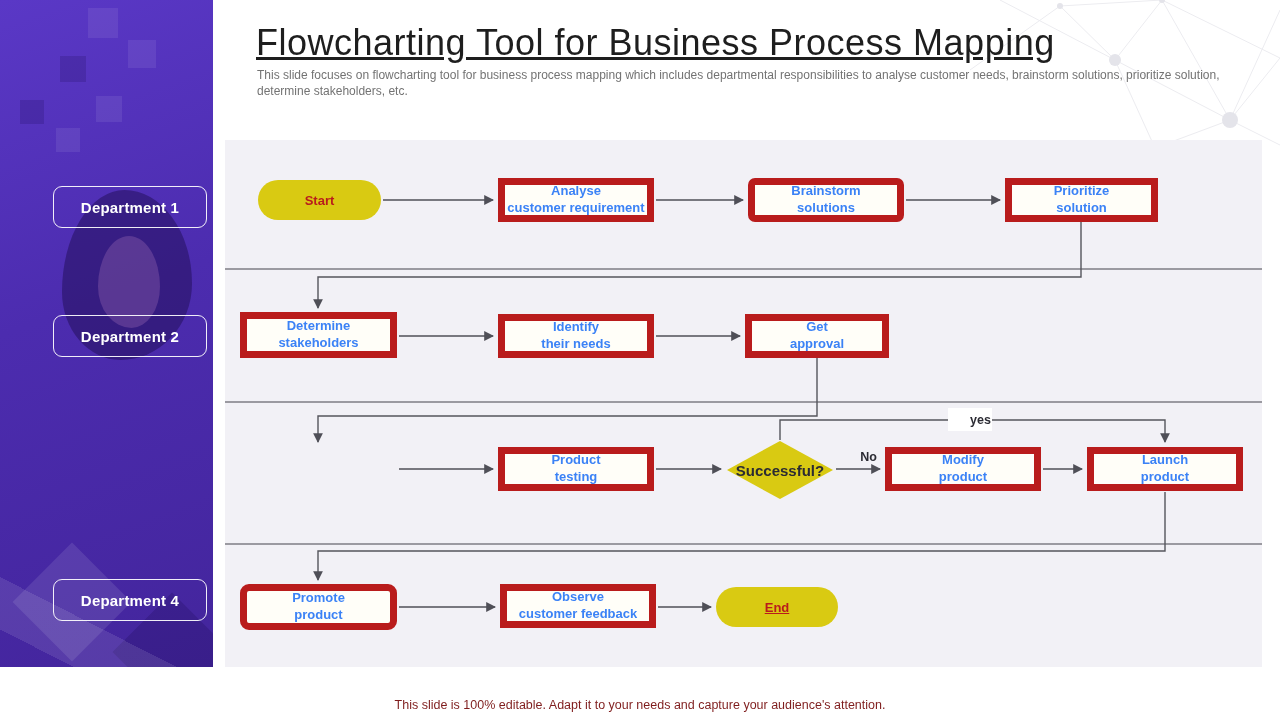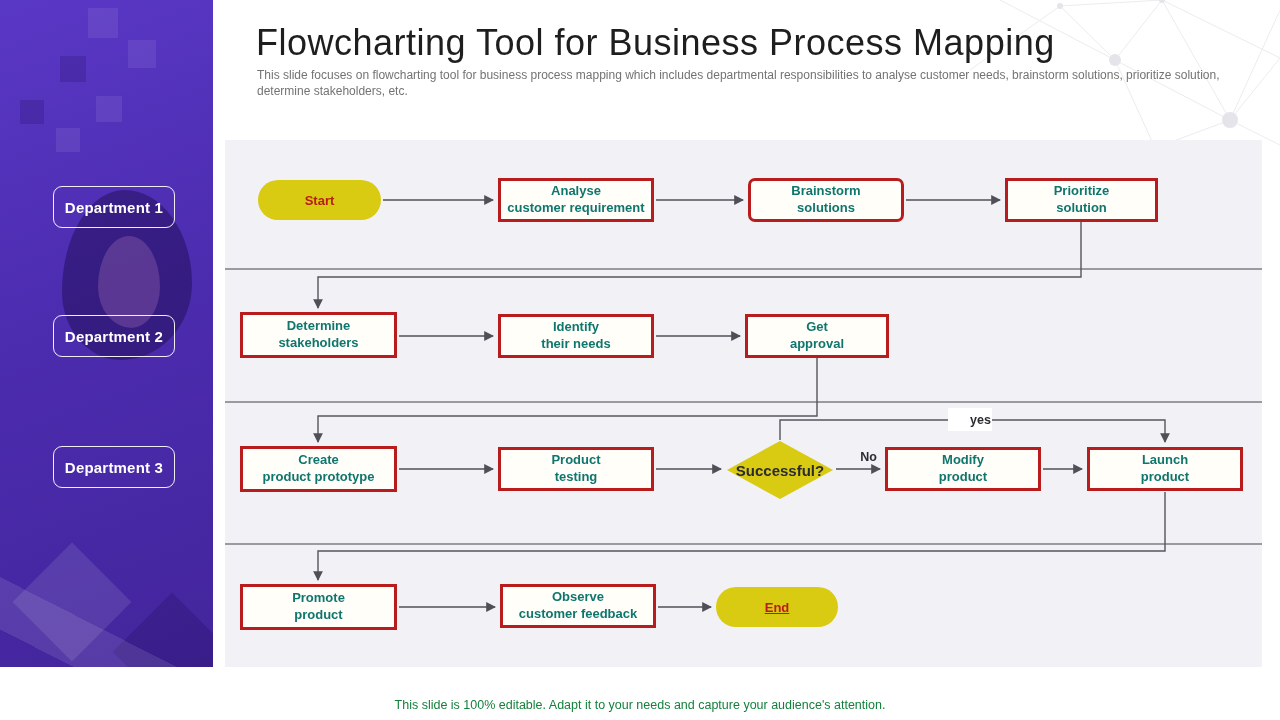--- a/index.html
+++ b/index.html
@@ -15,34 +15,34 @@
              background:linear-gradient(160deg,#5a38c6 0%, #4c2caf 45%, #43259c 100%); overflow:hidden; }
   .sb-sq { position:absolute; background:rgba(255,255,255,0.08); }
   .sb-sq.dk { background:rgba(20,6,70,0.18); }
   .sb-blob-hair { position:absolute; left:62px; top:190px; width:130px; height:170px;
                   background:rgba(24,8,66,0.42); border-radius:48% 52% 55% 45% / 60% 55% 45% 40%; }
   .sb-blob-face { position:absolute; left:98px; top:236px; width:62px; height:92px;
                   background:rgba(173,120,190,0.30); border-radius:50% 50% 46% 54% / 55% 55% 45% 45%; }
   .sb-laptop { position:absolute; left:-30px; top:540px; width:280px; height:160px;
                background:linear-gradient(35deg, rgba(255,255,255,0.14) 0 18%, transparent 18% 30%, rgba(255,255,255,0.10) 30% 46%, transparent 46%); transform:rotate(-8deg); }
   .sb-diamond { position:absolute; width:84px; height:84px; background:rgba(255,255,255,0.10); transform:rotate(45deg); }
-  .dept { position:absolute; left:53px; width:122px; height:42px; border:1.5px solid rgba(255,255,255,0.92);
+  .dept { position:absolute; left:53px; width:154px; height:42px; border:1.5px solid rgba(255,255,255,0.92);
           border-radius:9px; color:#ffffff; font-weight:bold; font-size:15px; letter-spacing:0.2px;
           display:flex; align-items:center; justify-content:center; }
 
   
   .title { position:absolute; left:256px; top:22px; font-size:36px; font-weight:400; color:#1e1e1e;
-           letter-spacing:0.5px; white-space:nowrap; }
+           letter-spacing:0.5px; white-space:nowrap;text-decoration:underline; }
   .subtitle { position:absolute; left:257px; top:67px; width:968px; font-size:12px; line-height:1.35; color:#737373; }
 
   
   .lanes { position:absolute; left:225px; top:140px; width:1037px; height:527px; background:#f2f1f6; }
   .lanes svg.conn { position:absolute; left:0; top:0; width:1037px; height:527px; }
 
-  .flow-box { position:absolute; background:#fffef8; border:3px solid #b91c1c; color:#0f766e;
+  .flow-box { position:absolute; background:#fffef8; border:7px solid #b91c1c; color:#3b82f6;
               font-weight:bold; font-size:13px; line-height:1.28; text-align:center; white-space:pre-line;
               display:flex; align-items:center; justify-content:center; }
   .pill { position:absolute; background:#d9ca12; border:none; border-radius:21px; color:#b91c1c;
           font-weight:bold; font-size:13px; display:flex; align-items:center; justify-content:center; }
   .diamond-label { position:absolute; left:502px; top:301px; width:106px; height:58px; color:#2b2b33;
                    font-weight:bold; font-size:15px; display:flex; align-items:center; justify-content:center; }
   .edge-label { position:absolute; color:#2b2b33; font-weight:bold; font-size:12.5px;
                 display:flex; align-items:center; justify-content:center;padding-left:21px; }
   .edge-label.boxed { background:#ffffff; }
 
@@ -51,28 +51,28 @@
   .n-analyse  { left:273px; top:38px;  width:156px; height:44px; }
   .n-brain    { left:523px; top:38px;  width:156px; height:44px;border-radius:7px; }
   .n-prior    { left:780px; top:38px;  width:153px; height:44px; }
   .n-determ   { left:15px;  top:172px; width:157px; height:46px; }
   .n-identify { left:273px; top:174px; width:156px; height:44px; }
   .n-approval { left:520px; top:174px; width:144px; height:44px; }
   .n-create   { left:15px;  top:306px; width:157px; height:46px; }
   .n-testing  { left:273px; top:307px; width:156px; height:44px; }
   .n-modify   { left:660px; top:307px; width:156px; height:44px; }
   .n-launch   { left:862px; top:307px; width:156px; height:44px; }
-  .n-promote  { left:15px;  top:444px; width:157px; height:46px; }
+  .n-promote  { left:15px;  top:444px; width:157px; height:46px;border-radius:9px; }
   .n-observe  { left:275px; top:444px; width:156px; height:44px; }
   .n-end      { left:491px; top:447px; width:122px; height:40px;text-decoration:underline; }
   .l-yes      { left:723px; top:268px; width:44px;  height:23px; }
   .l-no       { left:614px; top:308px; width:38px;  height:18px; }
 
   .footer { position:absolute; left:0; top:698px; width:1280px; text-align:center;
-            font-size:12.5px; color:#15803d; }
+            font-size:12.5px; color:#7f1d1d; }
 </style>
 </head>
 <body>
 
 <div class="page">
 
   <svg class="deco-net" viewBox="0 0 370 150">
     <g stroke="#ececf0" stroke-width="1" fill="none">
       <path d="M205,60 L150,6 M205,60 L252,0 M205,60 L90,0 M205,60 L320,120 M205,60 L245,148"></path>
       <path d="M320,120 L370,58 M320,120 L252,0 M320,120 L370,145 M320,120 L245,148"></path>
@@ -94,21 +94,21 @@
     <div class="sb-sq dk" style="left:20px; top:100px; width:24px; height:24px;"></div>
     <div class="sb-sq" style="left:56px; top:128px; width:24px; height:24px;"></div>
     <div class="sb-blob-hair"></div>
     <div class="sb-blob-face"></div>
     <div class="sb-diamond" style="left:30px; top:560px;"></div>
     <div class="sb-diamond" style="left:130px; top:610px; background:rgba(20,6,70,0.2);"></div>
     <div class="sb-laptop"></div>
 
     <div class="dept" style="top:186px;">Department 1</div>
     <div class="dept" style="top:315px;">Department 2</div>
-    <div class="dept" style="top:446px;">Department 3</div>
+    <div class="dept" style="top:579px;">Department 4</div>
   </div>
 
   <div class="title">Flowcharting Tool for Business Process Mapping</div>
   <div class="subtitle">This slide focuses on flowcharting tool for business process mapping which includes departmental responsibilities to analyse customer needs, brainstorm solutions, prioritize solution, determine stakeholders, etc.</div>
 
   <div class="lanes">
 
     <svg class="conn" viewBox="0 0 1037 527">
       <defs>
         <marker id="arr" viewBox="0 0 10 10" refX="9" refY="5" markerWidth="7" markerHeight="7" orient="auto-start-reverse">
@@ -157,22 +157,20 @@
     <div class="flow-box n-prior">Prioritize
 solution</div>
 
     <div class="flow-box n-determ">Determine
 stakeholders</div>
     <div class="flow-box n-identify">Identify
 their needs</div>
     <div class="flow-box n-approval">Get
 approval</div>
 
-    <div class="flow-box n-create">Create
-product prototype</div>
     <div class="flow-box n-testing">Product
 testing</div>
     <div class="diamond-label">Successful?</div>
     <div class="edge-label l-no">No</div>
     <div class="edge-label boxed l-yes">yes</div>
     <div class="flow-box n-modify">Modify
 product</div>
     <div class="flow-box n-launch">Launch
 product</div>
 

